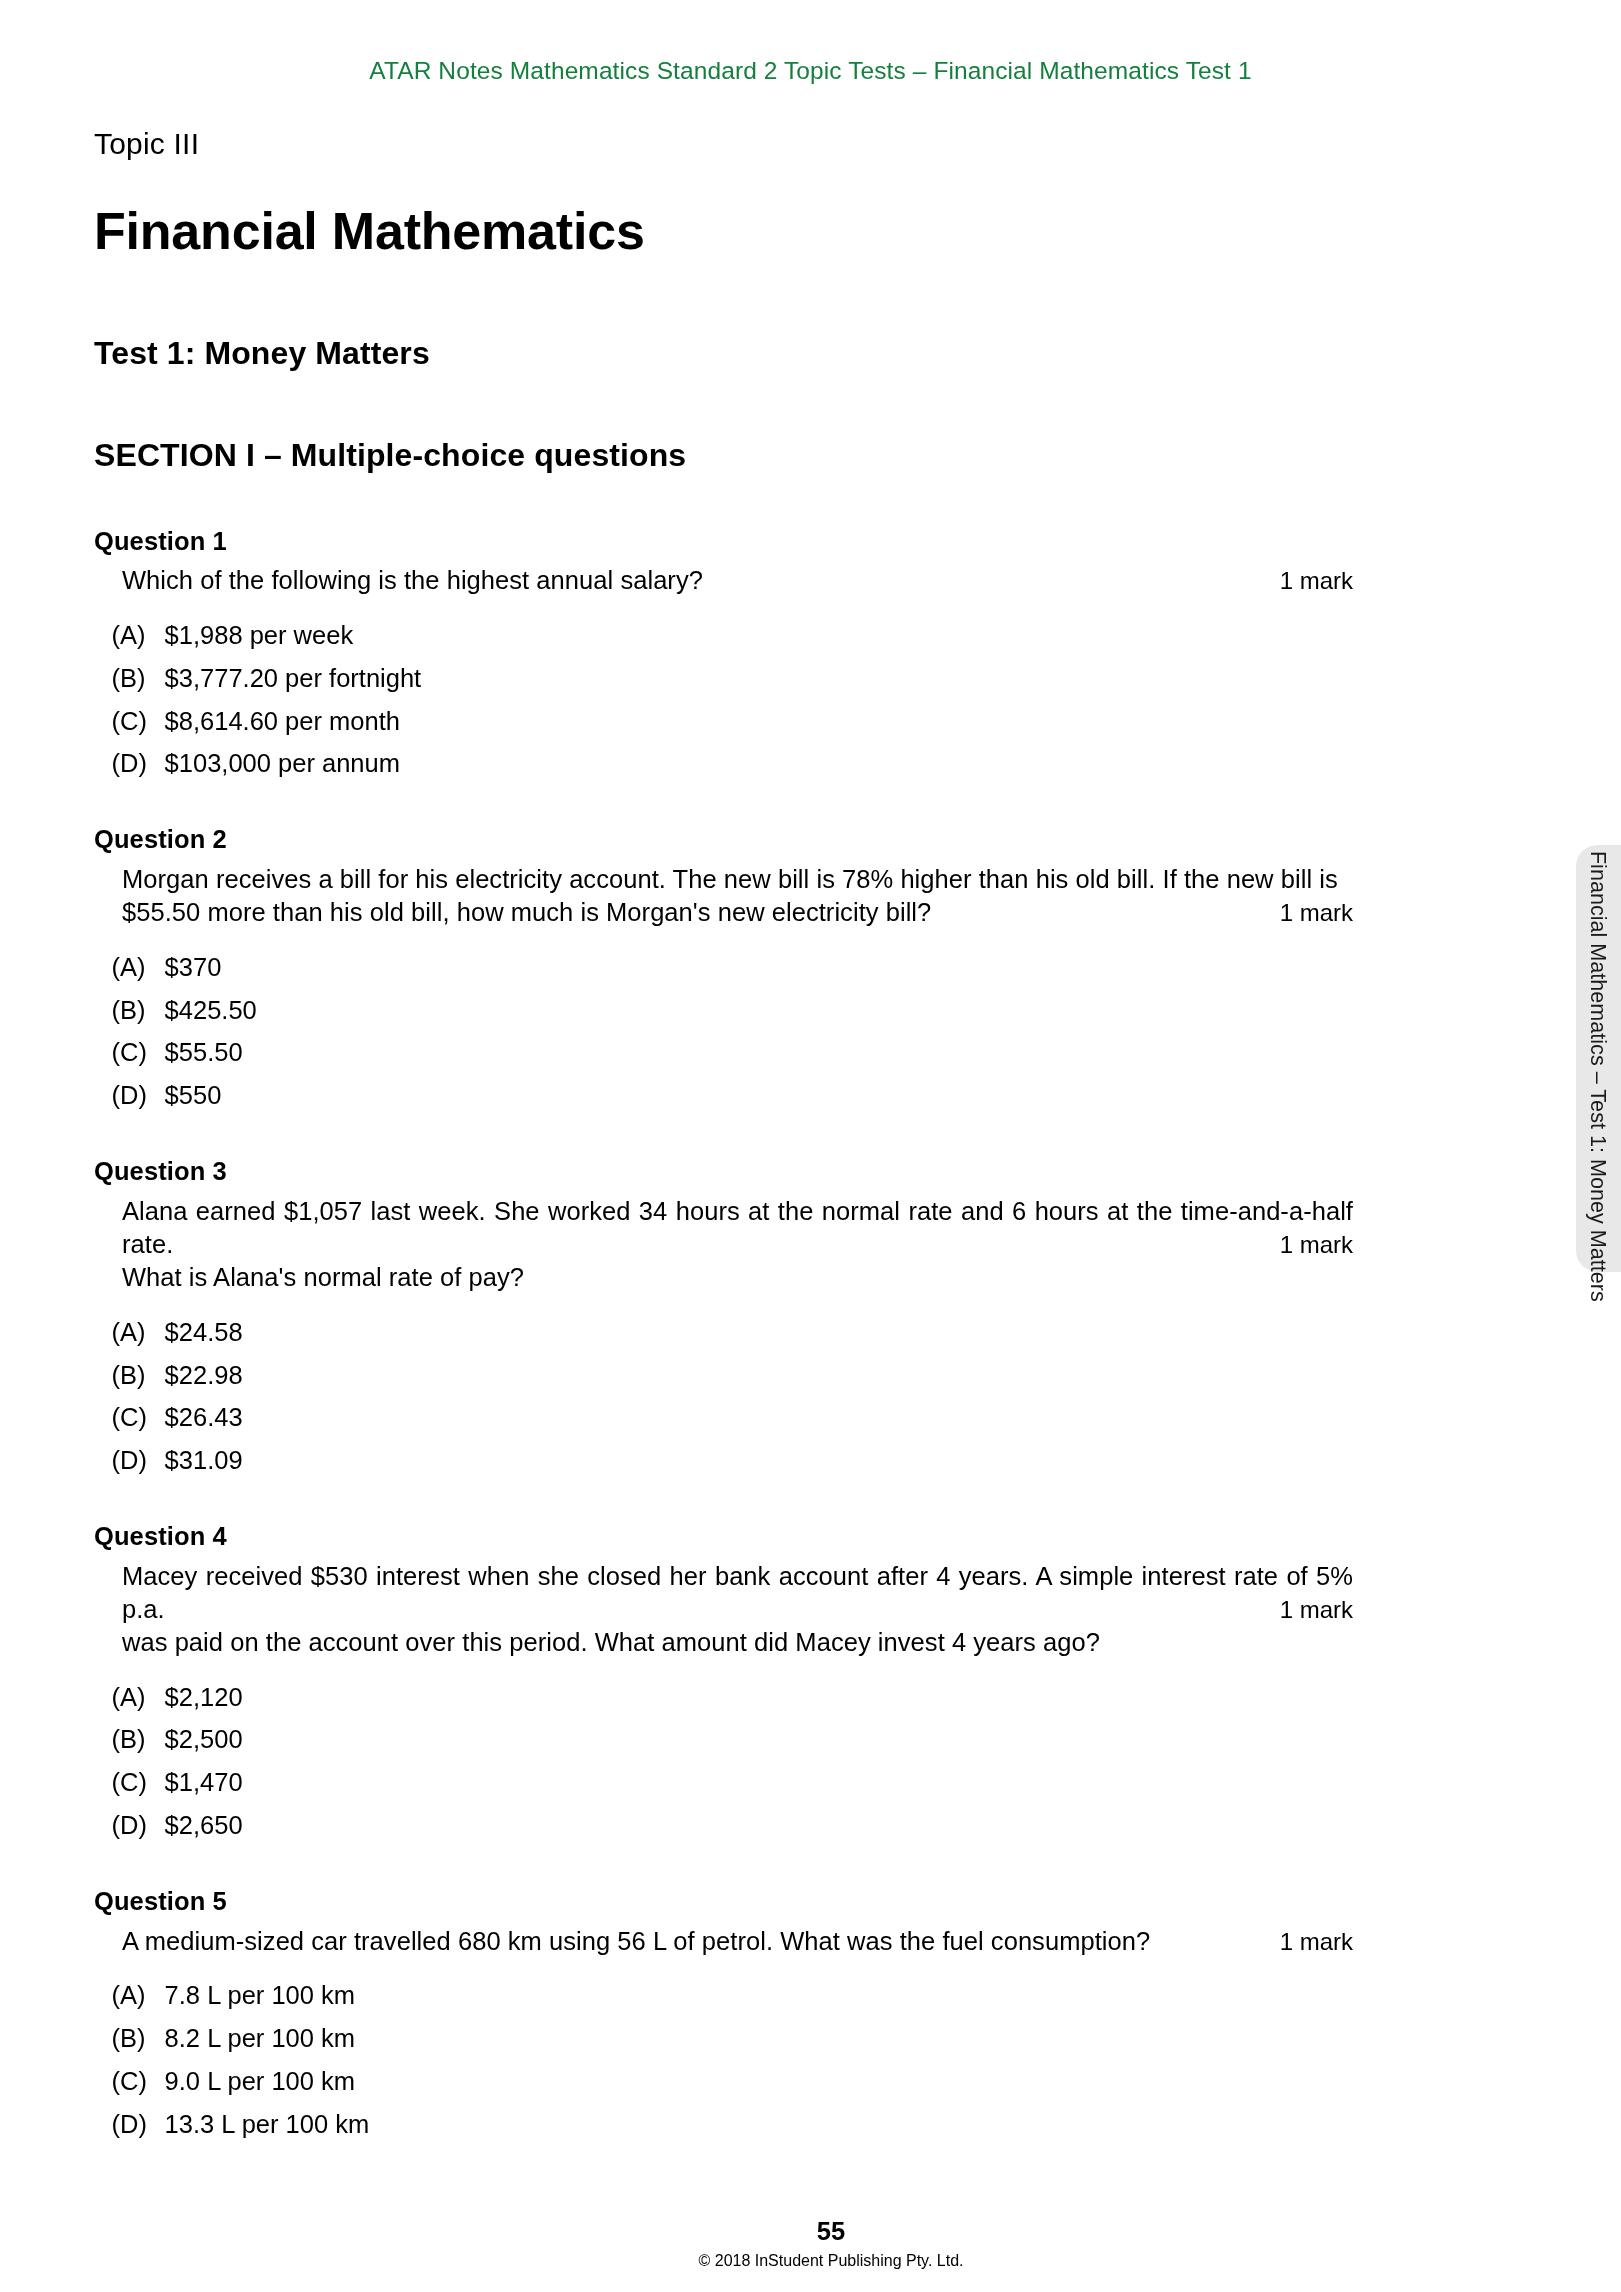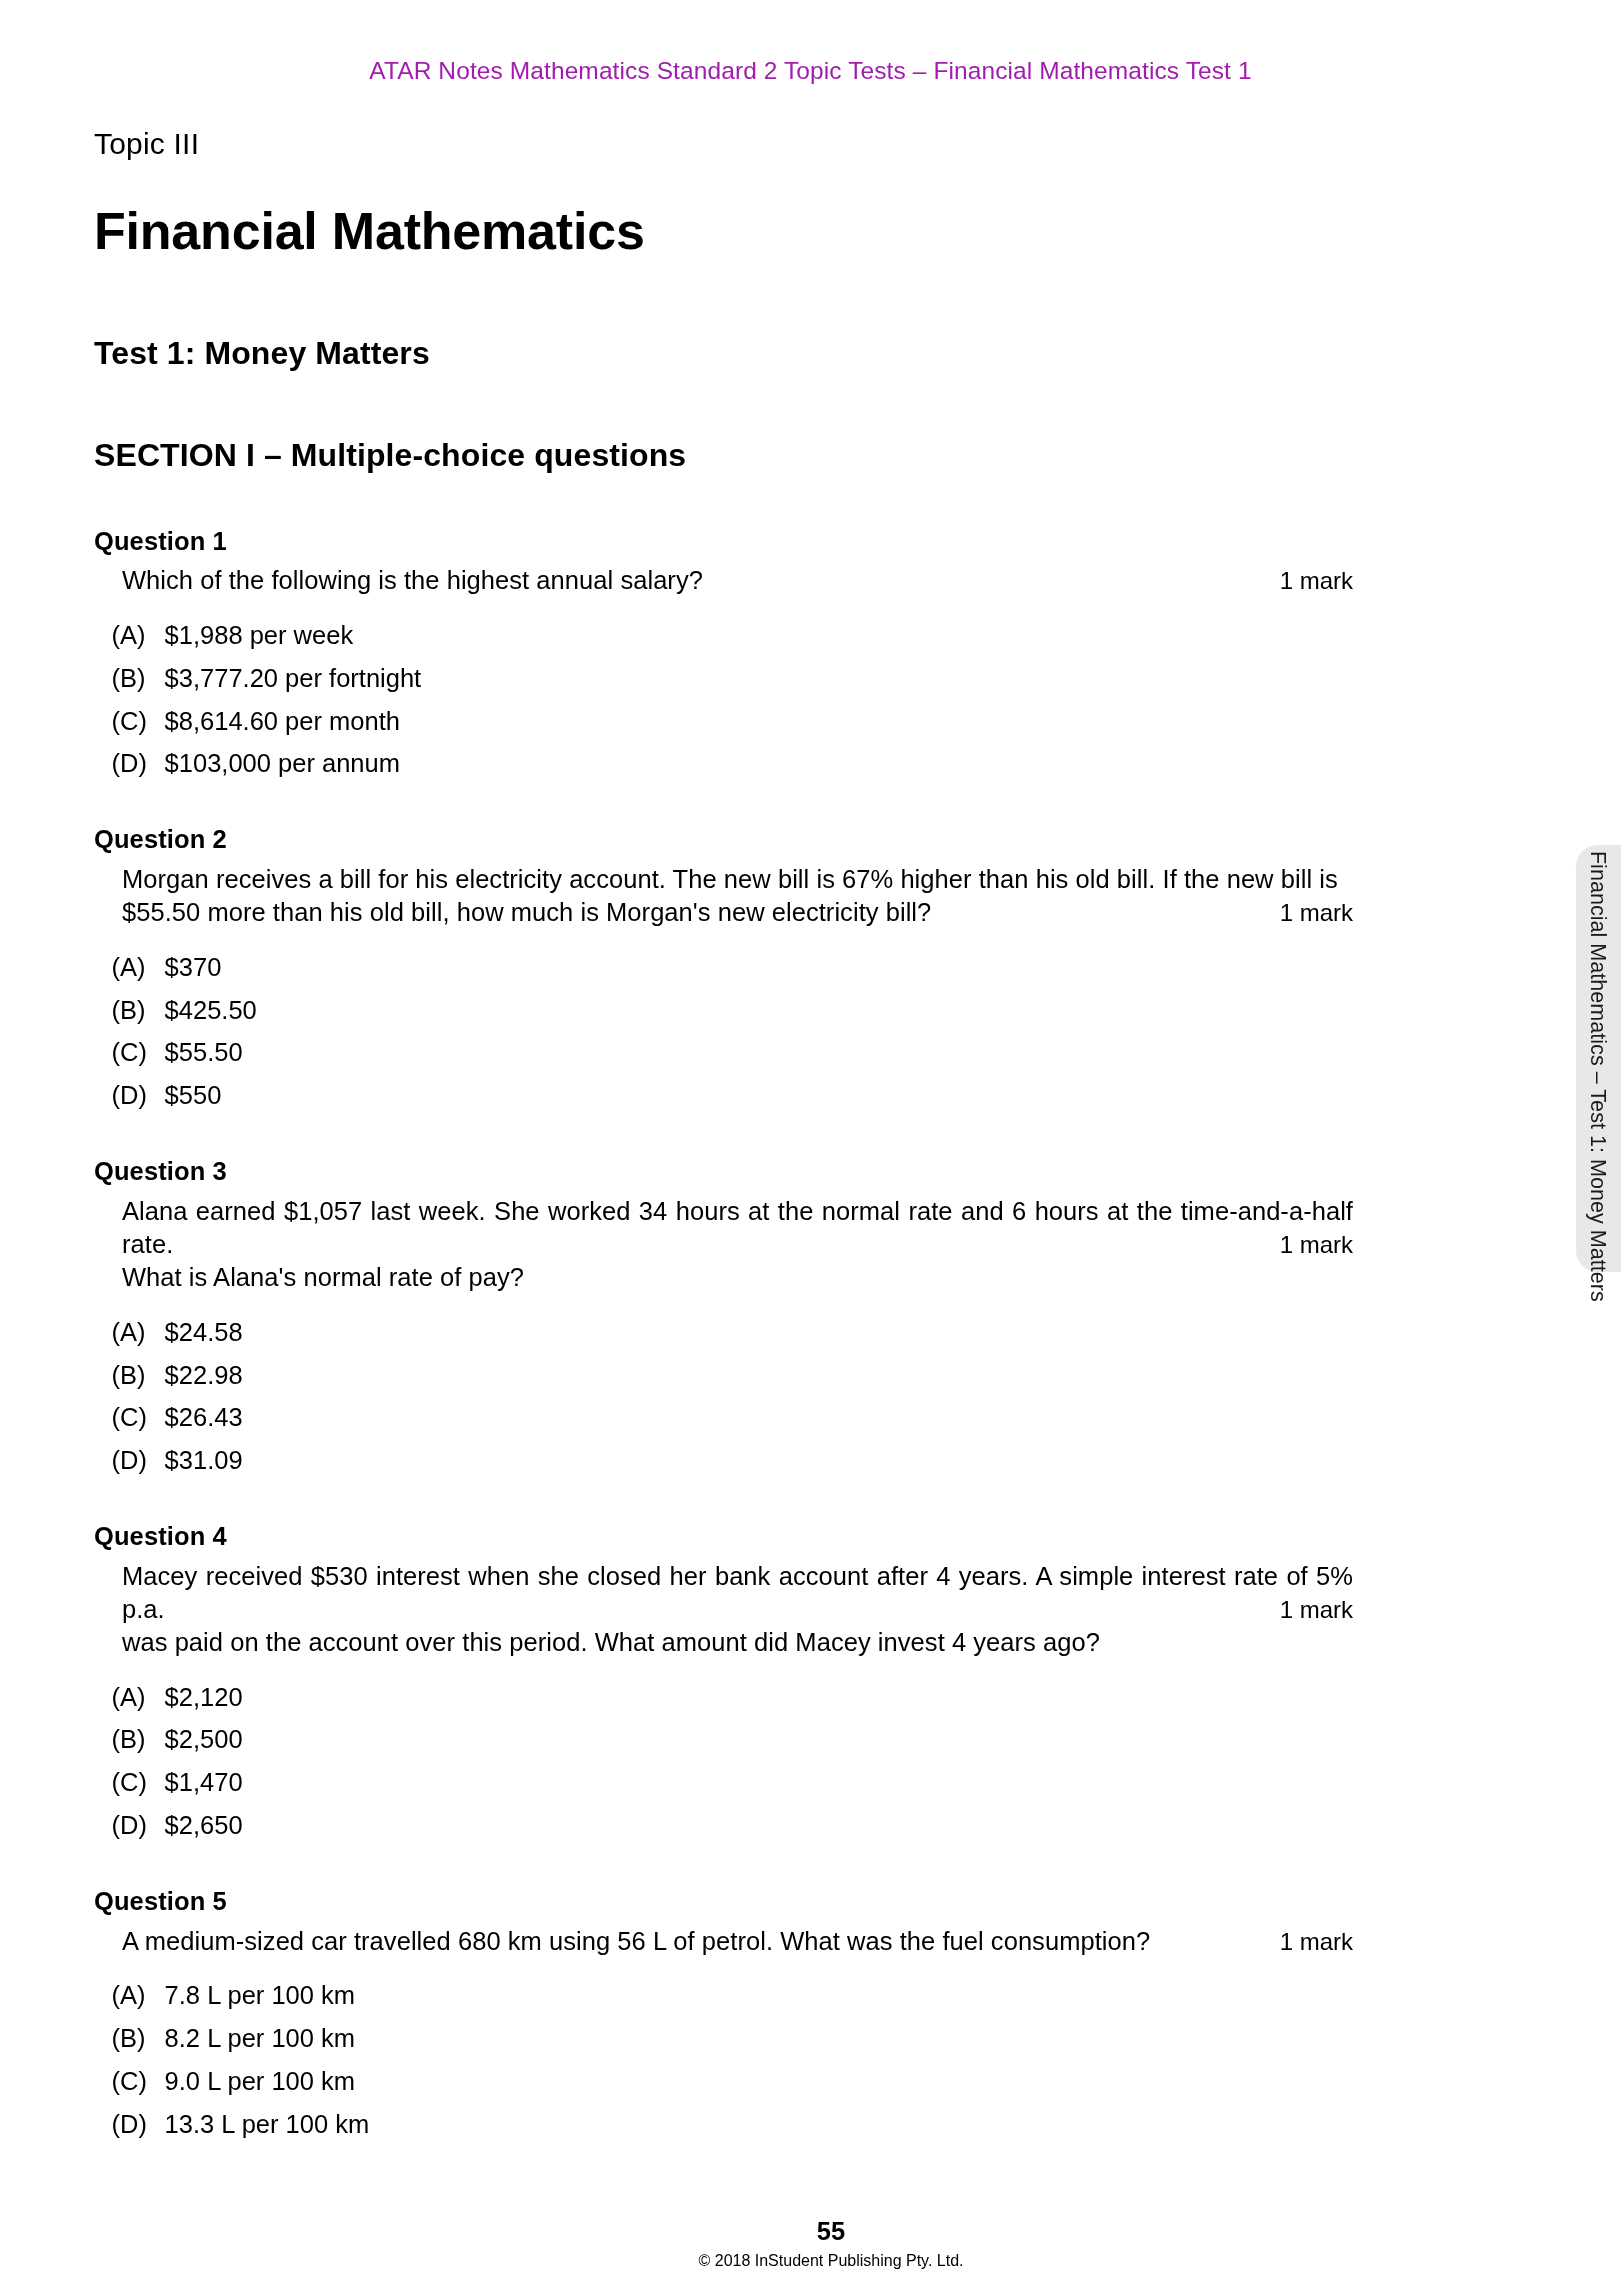--- a/index.html
+++ b/index.html
@@ -22,21 +22,21 @@
 
   
   .running-header {
     position: absolute;
     top: 57px;
     left: 0;
     right: 0;
     text-align: center;
     font-size: 24.5px;
     letter-spacing: 0.1px;
-    color: #a21caf;
+    color: #15803d;
   }
 
   
   .content {
     position: absolute;
     top: 127px;
     left: 94px;
     width: 1441px;
   }
 
@@ -214,21 +214,21 @@
             <li class="option">
               <span class="option-letter">(D)</span>
               <span class="option-text">$103,000 per annum</span>
             </li>
           </ul>
           <div class="q-gap"></div>
         </div>
         <div class="question-block">
           <div class="question-label">Question 2</div>
           <div class="question-body">
-            <p class="qline">Morgan receives a bill for his electricity account.  The new bill is 67% higher than his old bill.  If the new bill is</p>
+            <p class="qline">Morgan receives a bill for his electricity account.  The new bill is 78% higher than his old bill.  If the new bill is</p>
             <p class="qline nojustify">$55.50 more than his old bill, how much is Morgan's new electricity bill?</p>
             <span class="mark row2">1 mark</span>
           </div>
           <ul class="options">
             <li class="option">
               <span class="option-letter">(A)</span>
               <span class="option-text">$370</span>
             </li>
             <li class="option">
               <span class="option-letter">(B)</span>

